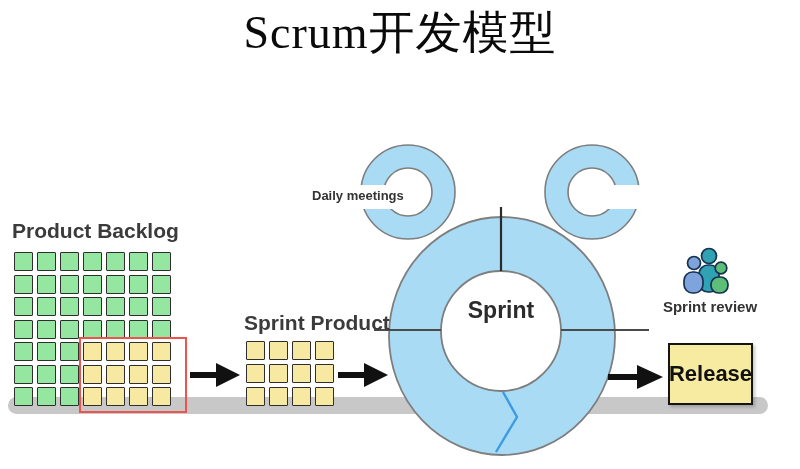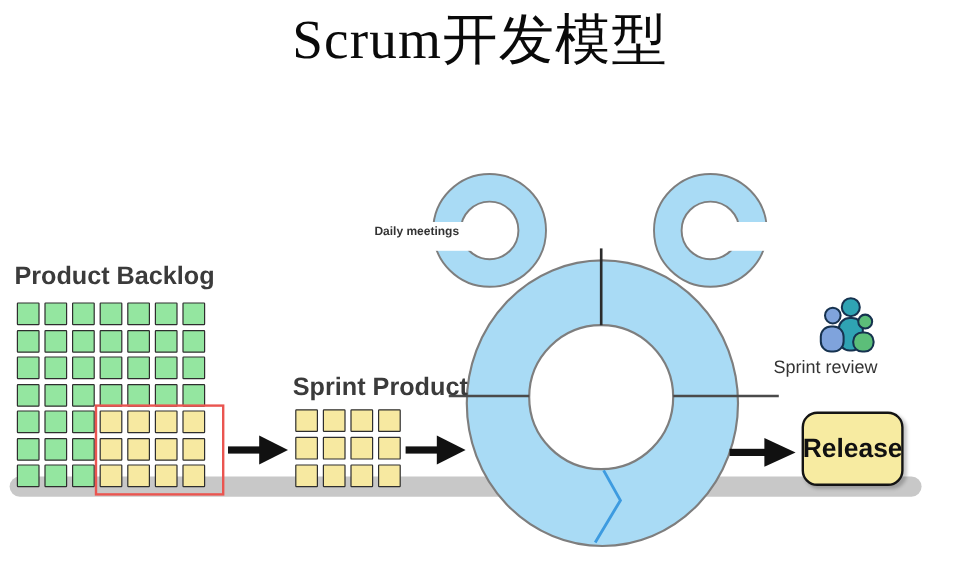--- a/index.html
+++ b/index.html
@@ -16,21 +16,21 @@
   .gray-bar{
     position:absolute;left:8px;top:397px;width:760px;height:17px;border-radius:9px;
   }
   .diagram-svg{position:absolute;left:0;top:0;}
   .section-label{
     position:absolute;font-weight:bold;font-size:21px;color:#3b3b3b;white-space:nowrap;
   }
   .pb-label{left:12px;top:219px;}
   .sb-label{left:244px;top:311px;}
   .mini-label{
-    position:absolute;font-weight:bold;font-size:10px;color:#333;white-space:nowrap;
+    position:absolute;font-weight:bold;font-size:13px;color:#333;white-space:nowrap;
   }
   .dm-label{left:312px;top:188px;}
   .bd-label{left:580px;top:188px;}
   .grid{position:absolute;display:grid;}
   .pb-grid{left:14px;top:252px;grid-template-columns:repeat(7,19px);gap:3.5px 4px;}
   .sb-grid{left:246px;top:341px;grid-template-columns:repeat(4,19px);gap:4px 4px;}
   .cell{width:19px;height:19px;box-sizing:border-box;border:1.5px solid #2e2e2e;border-radius:1px;}
   .red-rect{
     position:absolute;left:79px;top:337px;width:104px;height:72px;
     border:2px solid;background:transparent;
@@ -48,22 +48,22 @@
   .arrow1 .tail,.arrow2 .tail{width:28px;}
   .arrow1 .head,.arrow2 .head{left:26px;}
   .arrow3 .tail{width:30px;}
   .arrow3 .head{left:29px;border-left-width:26px;}
   .sprint-center{
     position:absolute;left:441px;top:297px;width:120px;text-align:center;color:#2b2b2b;
   }
   .sprint-center .l1{font-weight:bold;font-size:23px;line-height:27px;}
   .sprint-center .l2{font-weight:normal;font-size:22px;line-height:26px;}
   .review-label{
-    position:absolute;left:628px;top:298px;width:120px;text-align:center;
-    font-weight:normal;font-size:15px;line-height:17px;color:#333;
+    position:absolute;left:650px;top:298px;width:120px;text-align:center;
+    font-weight:bold;font-size:15px;line-height:17px;color:#333;
   }
   .release-box{
     position:absolute;left:668px;top:343px;width:85px;height:62px;
     box-sizing:border-box;border:2px solid #141414;
     display:flex;align-items:center;justify-content:center;
     font-weight:bold;font-size:22px;color:#111;
     box-shadow:2px 2px 3px rgba(0,0,0,0.22);
   }
 </style>
 </head>
@@ -185,27 +185,28 @@
     </div>
 
   <div class="arrow arrow2">
     <span class="tail" style="background: rgb(17, 17, 17);"></span>
     <span class="head" style="border-left-color: rgb(17, 17, 17);"></span>
   </div>
 
   <div class="mini-label dm-label">Daily meetings</div>
 
   <div class="sprint-center">
+    <div class="l1">Sprint</div>
   </div>
 
   <div class="arrow arrow3">
     <span class="tail" style="background: rgb(17, 17, 17);"></span>
     <span class="head" style="border-left-color: rgb(17, 17, 17);"></span>
   </div>
 
   <div class="review-label">
     <div>Sprint review</div>
   </div>
-  <div class="release-box" style="background: rgb(247, 235, 161); border-radius: 13px;">
+  <div class="release-box" style="background: rgb(247, 235, 161);">
     <span>Release</span>
   </div>
 
 </div>
 
 </body></html>

